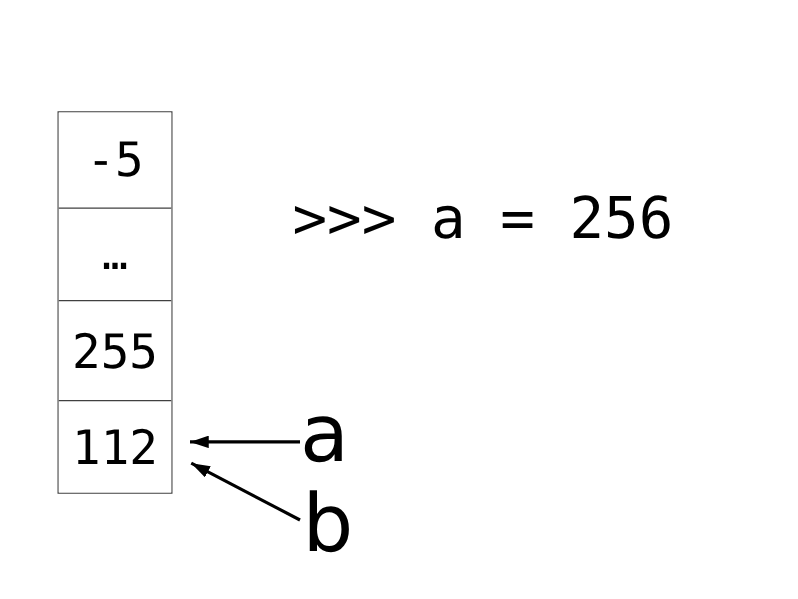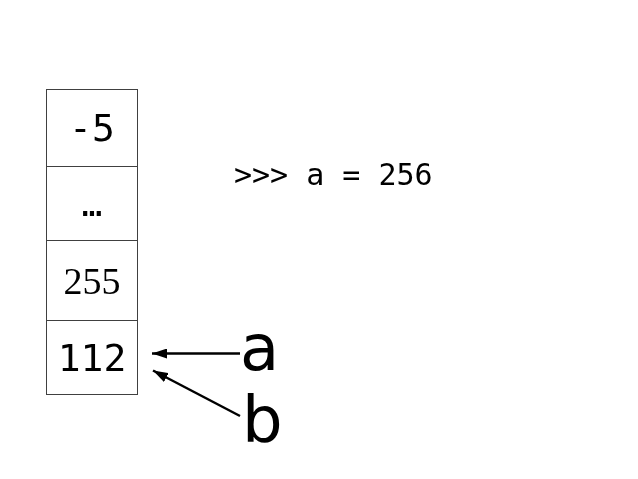--- a/index.html
+++ b/index.html
@@ -34,31 +34,31 @@
     font-family: "DejaVu Sans Mono", monospace;
     font-size: 38px;
     line-height: 1;
     color: #000000;
     border-top: 1px solid #404040;
     background: #ffffff;
   }
   .cell:first-child { border-top: none; }
   .cell-0 { height: 76px; }
   .cell-1 { height: 73px; }
-  .cell-2 { height: 79px; font-family: Liberation Serif, serif; }
+  .cell-2 { height: 79px; }
   .cell-3 { height: 73px; }
   .cell-1 span { font-size: 34px; }
 
   
   .code {
     position: absolute;
     left: 234px;
     top: 37px;
     font-family: "DejaVu Sans Mono", monospace;
-    font-size: 30px;
+    font-size: 46px;
     line-height: 55px;
     white-space: pre;
     color: #000000;
   }
 
   
   .var-label {
     position: absolute;
     font-family: "DejaVu Sans", sans-serif;
     font-size: 64px;

